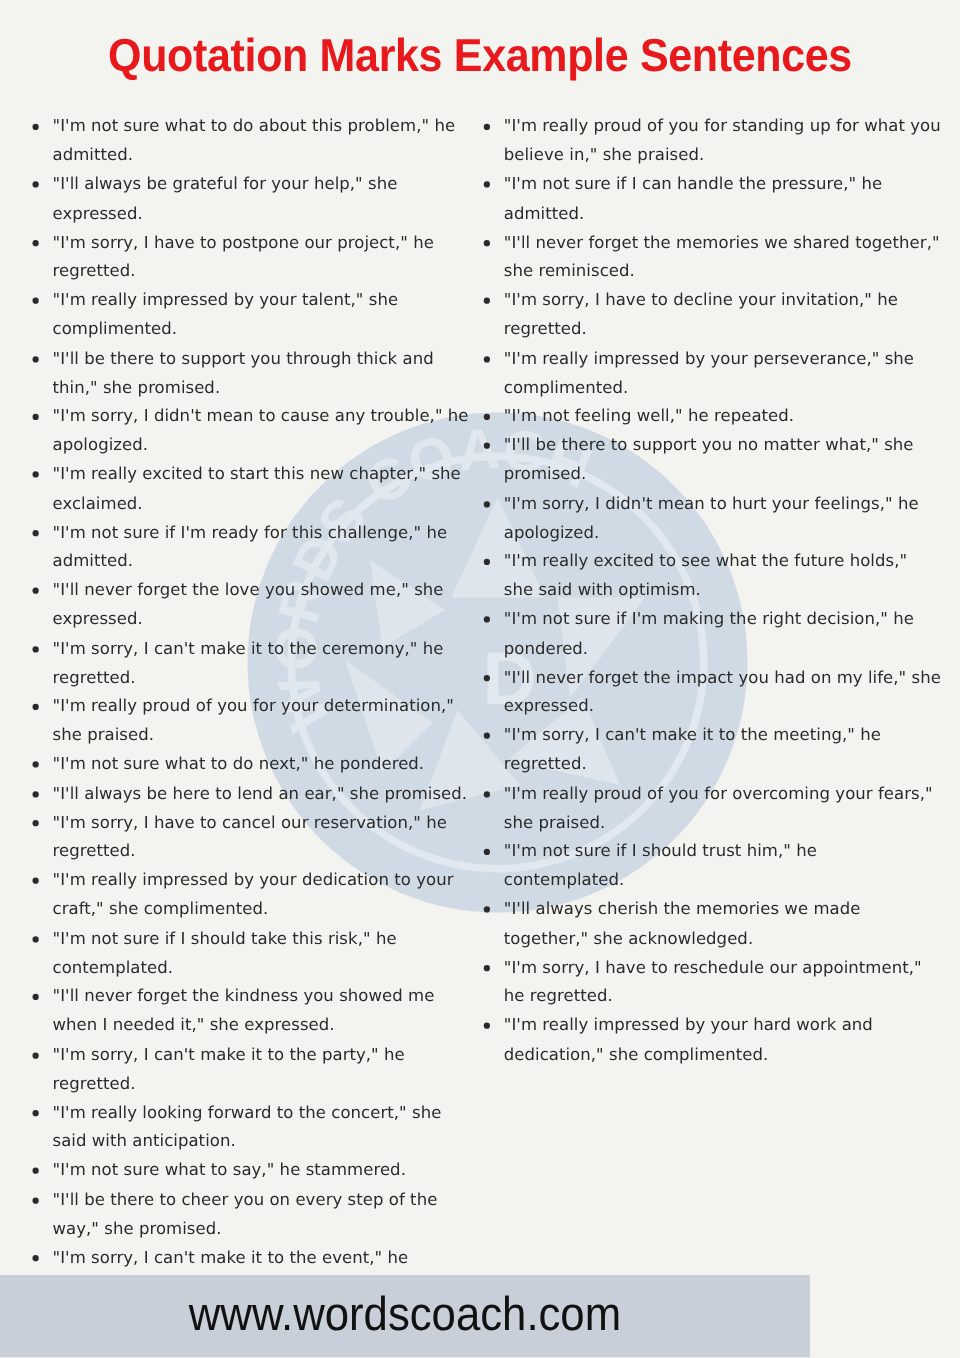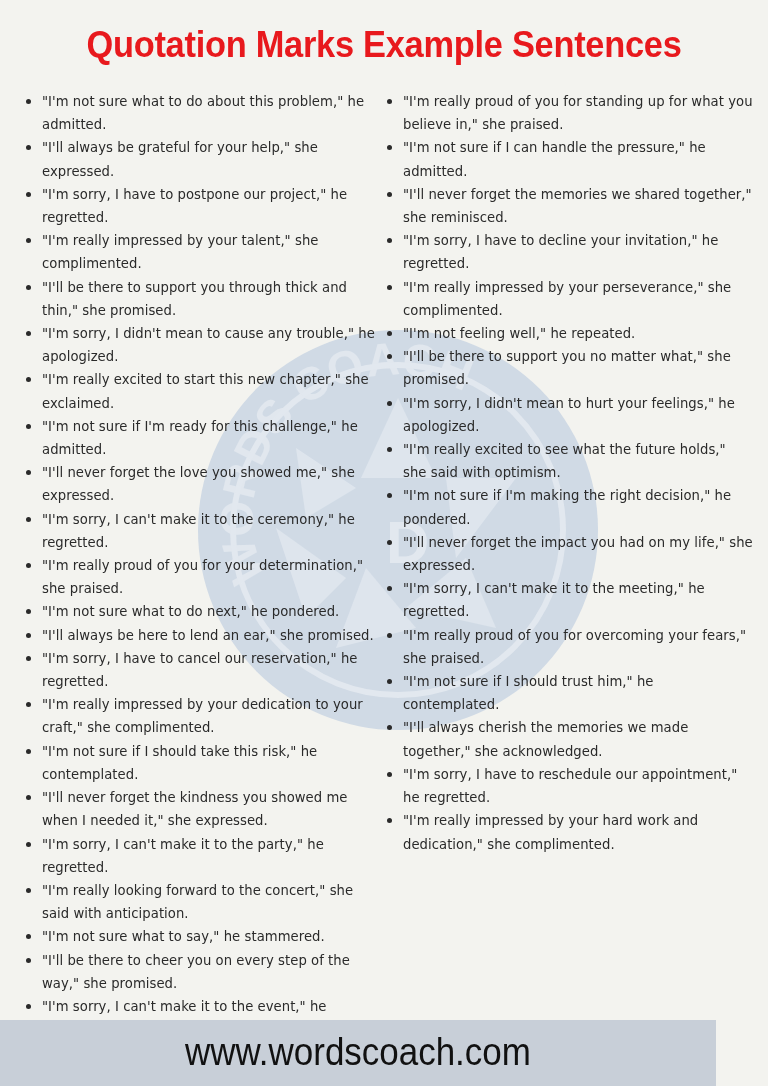--- a/index.html
+++ b/index.html
@@ -62,21 +62,21 @@
       top: 9px;
       width: 5px;
       height: 5px;
       border-radius: 50%;
       background: #2a2a2a;
     }
     .footer {
       position: absolute;
       left: 0;
       top: 1020px;
-      width: 716px;
+      width: 648px;
       height: 66px;
       background: #c8cfd8;
       z-index: 2;
       display: flex;
       align-items: center;
       justify-content: center;
     }
     .footer-text {
       font-family: "Liberation Sans", sans-serif;
       font-size: 38px;

